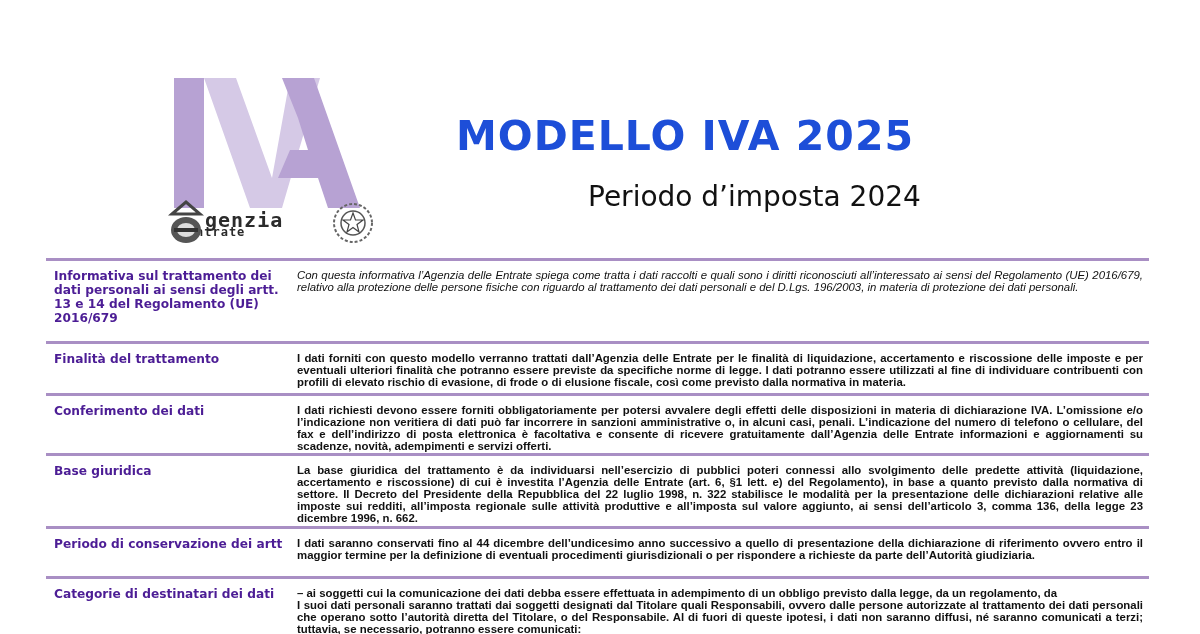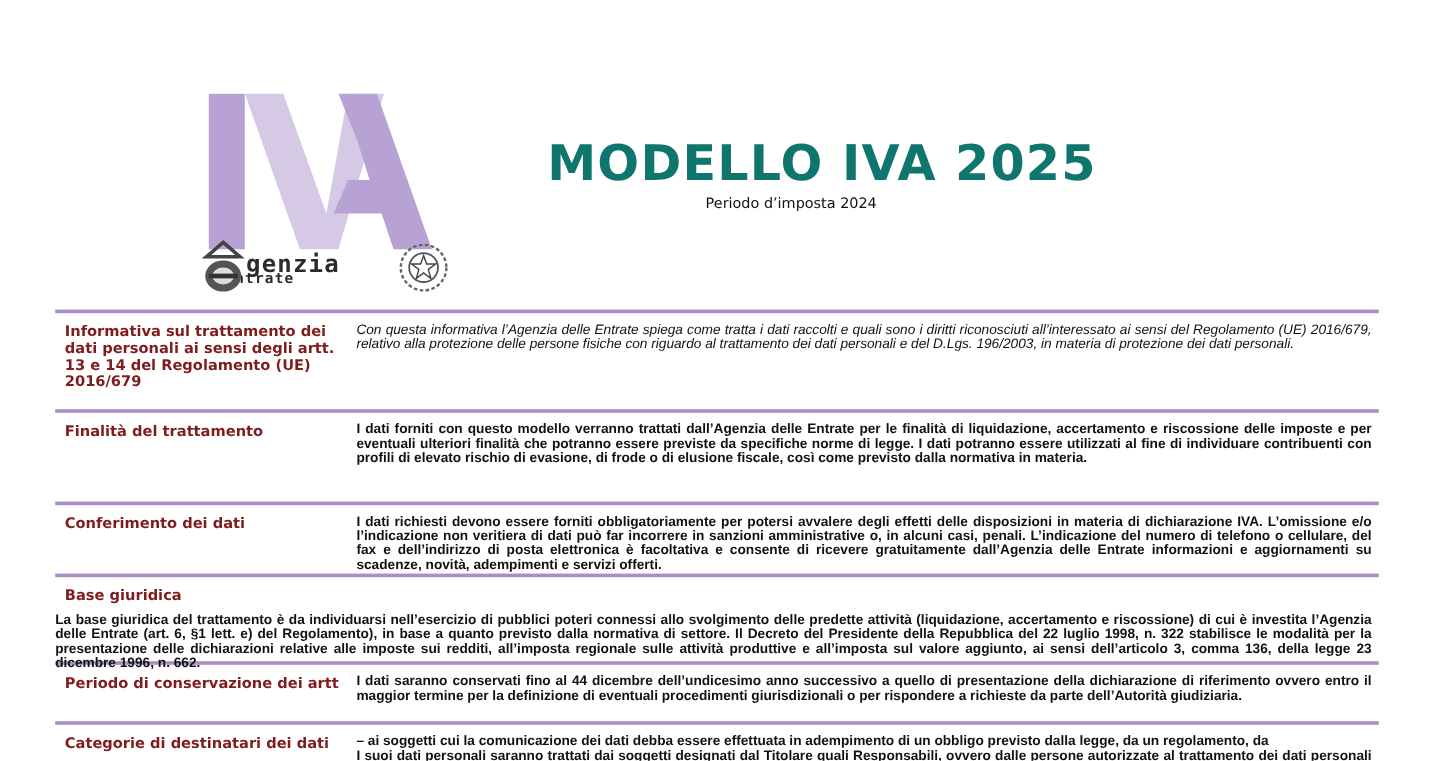--- a/index.html
+++ b/index.html
@@ -6,35 +6,35 @@
     body { width: 1200px; height: 634px; overflow: hidden; position: relative; font-family: "DejaVu Sans", sans-serif; color: #111; }
 
     
     .logo { position: absolute; left: 160px; top: 78px; width: 220px; height: 170px; }
     .logo svg { display: block; }
     .brand-text { position: absolute; font-family: "DejaVu Sans Mono", monospace; font-weight: bold; color: #2b2b2b; }
     .brand-genzia { left: 205px; top: 208px; font-size: 20px; letter-spacing: 1px; }
     .brand-ntrate { left: 196px; top: 225px; font-size: 12px; letter-spacing: 1px; }
     .emblem { position: absolute; left: 332px; top: 202px; width: 42px; height: 42px; }
 
-    .title { position: absolute; left: 456px; top: 112px; width: 580px; font-family: "DejaVu Sans", sans-serif; font-weight: bold; font-size: 41px; color: #0f766e; letter-spacing: 1px; white-space: nowrap; }
-    .subtitle { position: absolute; left: 588px; top: 162px; font-family: "DejaVu Sans", sans-serif; font-size: 12px; color: #111; white-space: nowrap; }
+    .title { position: absolute; left: 456px; top: 112px; width: 580px; font-family: "DejaVu Sans", sans-serif; font-weight: bold; font-size: 41px; color: #1d4ed8; letter-spacing: 1px; white-space: nowrap; }
+    .subtitle { position: absolute; left: 588px; top: 180px; font-family: "DejaVu Sans", sans-serif; font-size: 28px; color: #111; white-space: nowrap; }
 
     
     .sections { position: absolute; left: 46px; top: 258px; width: 1103px; }
     .row { display: flex; border-top: 3px solid #a98fc4; }
-    .row .label { width: 243px; flex: none; padding: 8px 0 0 8px; font-family: "DejaVu Sans", sans-serif; font-weight: bold; font-size: 12.2px; line-height: 14px; color: #7f1d1d; }
+    .row .label { width: 243px; flex: none; padding: 8px 0 0 8px; font-family: "DejaVu Sans", sans-serif; font-weight: bold; font-size: 12.2px; line-height: 14px; color: #4c1d95; }
     .row .body { flex: 1; padding: 8px 6px 6px 0; font-family: "Liberation Sans", sans-serif; font-size: 11.4px; line-height: 12px; color: #111; text-align: justify; font-weight: bold; }
     .row .body.italic { font-style: italic; font-weight: normal; }
     .row .body p { margin: 0; }
 
     .r0 { height: 80px; }
     .r1 { height: 49px; justify-content: space-between; }
-    .r2 { height: 57px; margin-top: 25px; }
-    .r3 { height: 70px; flex-direction: column; }
+    .r2 { height: 57px; }
+    .r3 { height: 70px; }
     .r4 { height: 47px; }
     .r5 { height: 70px; }
   </style>
 </head>
 <body>
 
 <div class="logo">
   <svg width="220" height="130" viewBox="0 0 220 130">
 
     <rect x="14" y="0" width="30" height="130" fill="#b7a2d3"></rect>

